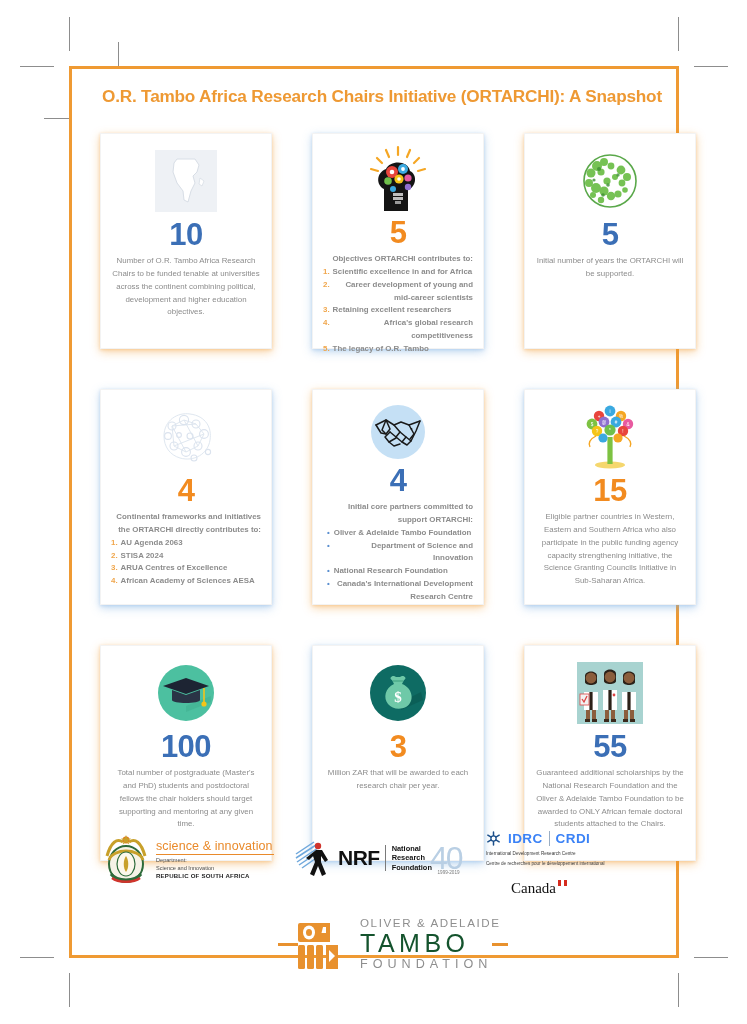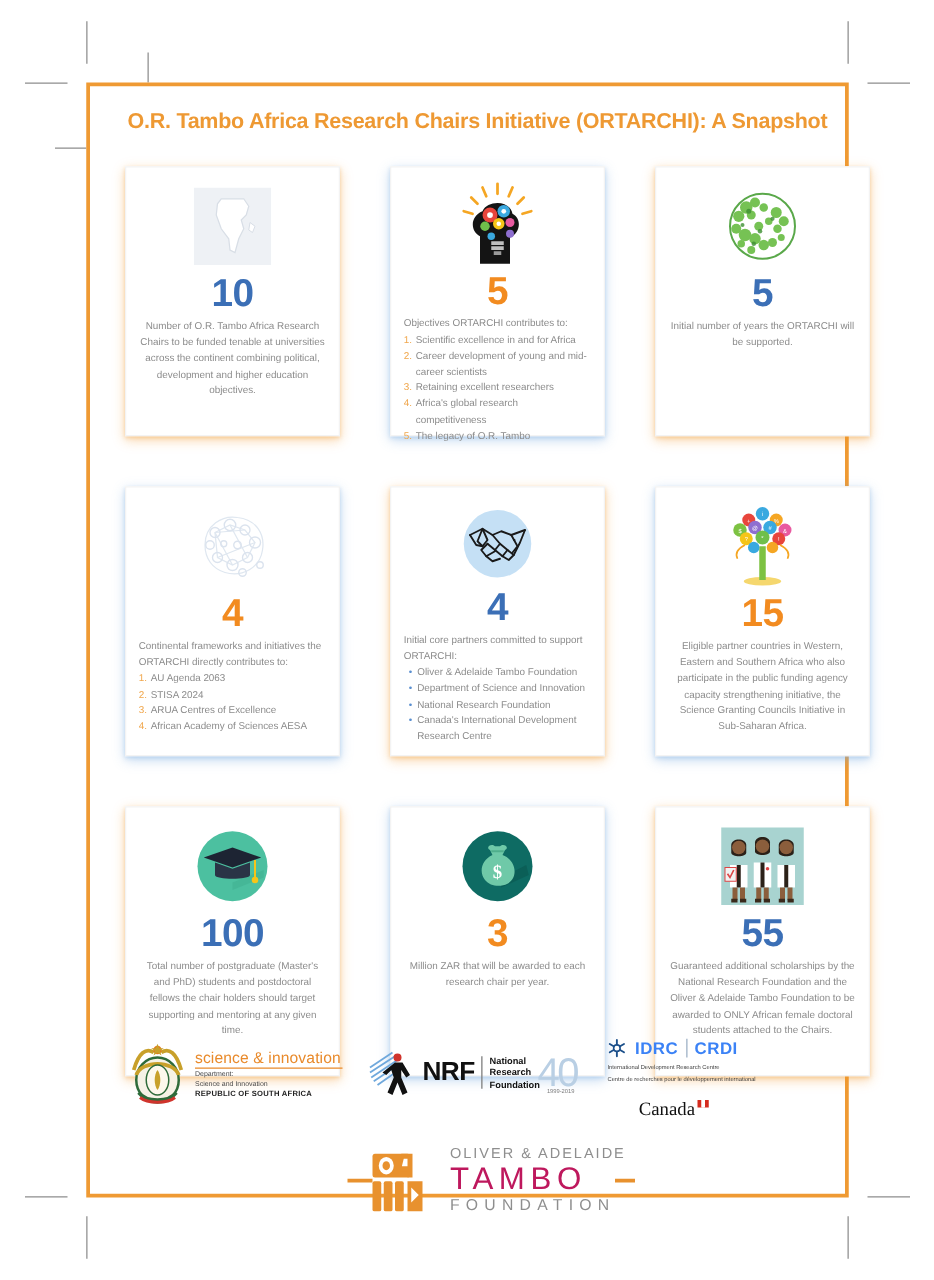--- a/index.html
+++ b/index.html
@@ -55,21 +55,21 @@
   .bignum {
     font-size: 31px; font-weight: bold; line-height: 1.04;
     margin-top: 2px; margin-bottom: 4px;
     letter-spacing: -0.5px;
   }
   .n-blue { color: #3b6fb6; }
   .n-orange { color: #f28b20; }
 
   .body { font-size: 7.9px; line-height: 1.62; color: #8c8c8c; width: 100%; }
   .body.center { text-align: center; }
-  .body.left { text-align: left; }
+  .body.left { text-align: right; font-weight: bold; }
   .lead { margin-bottom: 0px; }
 
   ol.numlist { list-style: none; margin: 0; padding: 0; }
   ol.numlist li { display: flex; gap: 3px; align-items: flex-start; }
   ol.numlist li .mark { color: #f0a64b; flex: 0 0 auto; }
   ol.numlist li .txt { color: #8c8c8c; }
 
   ul.bullist { list-style: none; margin: 0; padding: 0; }
   ul.bullist li { display: flex; gap: 4px; align-items: flex-start; padding-left: 4px; }
   ul.bullist li .mark { color: #5a8fd0; flex: 0 0 auto; line-height: 1.5; }
@@ -103,21 +103,21 @@
                   background: #d52b1e; }
   .canada .flag::before, .canada .flag::after { content:""; position:absolute; top:0; width:2.4px; height:6px; background:#fff; }
   .canada .flag::before { left: 2.6px; }
   .canada .flag::after  { right: 2.6px; }
 
   
   .tambo { position: absolute; left: 278px; top: 908px; width: 230px; height: 70px; }
   .tambo-marks { position: absolute; left: 18px; top: 14px; width: 64px; height: 48px; }
   .tambo-text { position: absolute; left: 82px; top: 8px; }
   .t-l1 { font-size: 11.6px; color: #8e8e8e; letter-spacing: 1.6px; }
-  .t-l2 { font-size: 25px; color: #be185d; letter-spacing: 4.5px; font-weight: normal; line-height: 1.04; margin-top: 1px; }
+  .t-l2 { font-size: 25px; color: #14532d; letter-spacing: 4.5px; font-weight: normal; line-height: 1.04; margin-top: 1px; }
   .t-l3 { font-size: 12.6px; color: #8e8e8e; letter-spacing: 5.0px; margin-top: 1px; }
   .t-dash { position: absolute; height: 3px; background: #e8912e; top: 35px; }
 </style>
 </head>
 <body>
 
 <div id="page">
 
   <div>
     <div class="cm-h" style="left:20px; top:66px;"></div>

